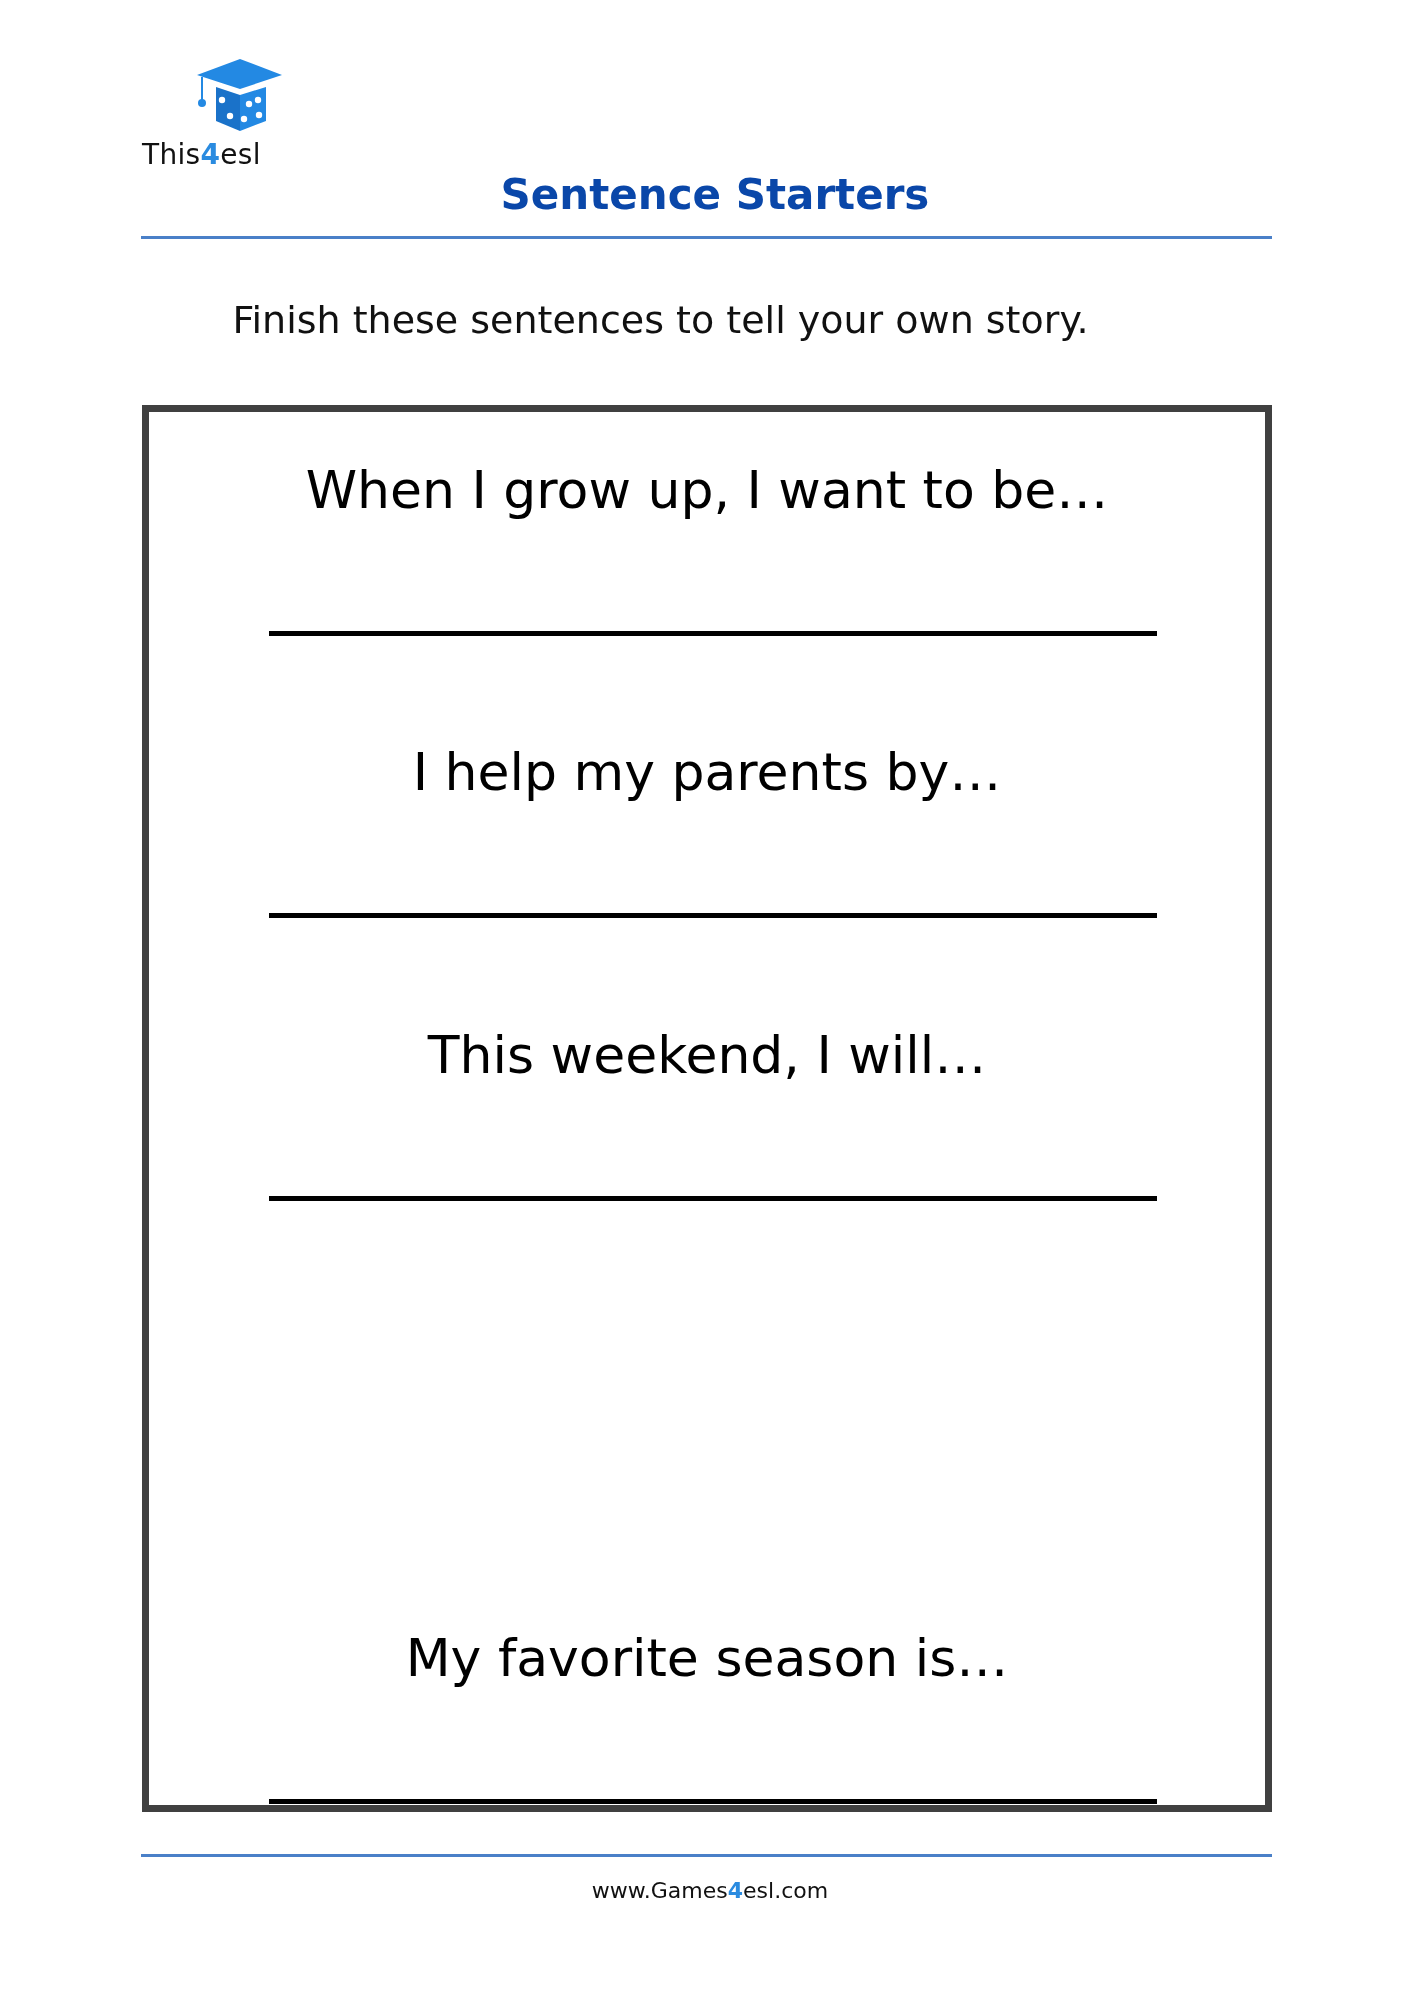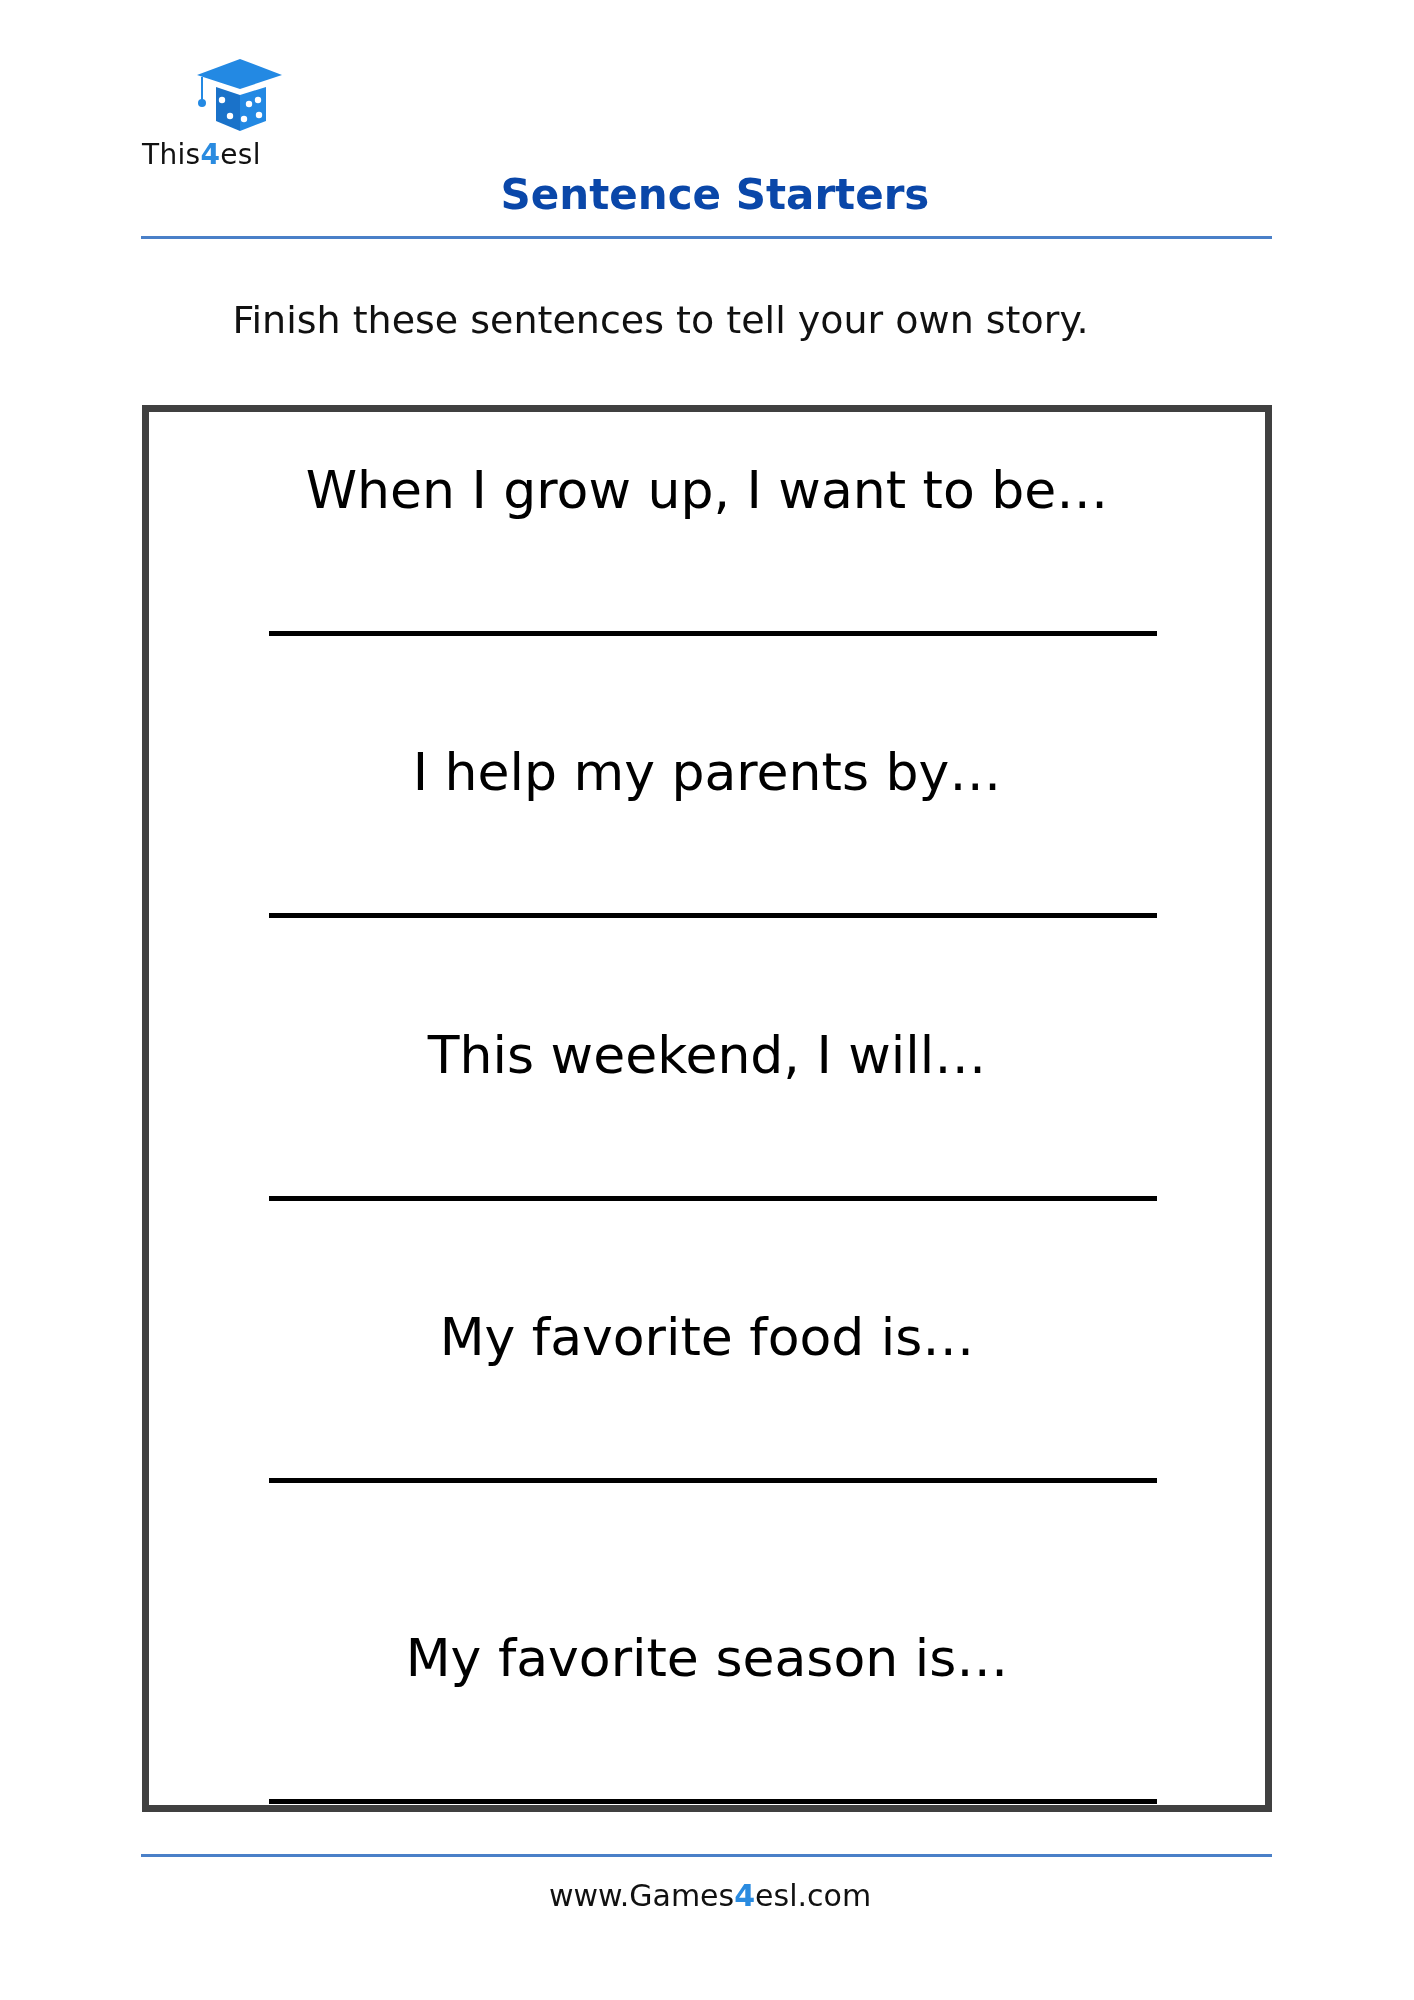--- a/index.html
+++ b/index.html
@@ -114,21 +114,21 @@
       border: none;
     }
 
     .footer-url {
       position: absolute;
       left: 0;
       width: 1414px;
       top: 1878px;
       text-align: center;
       font-family: "DejaVu Sans", sans-serif;
-      font-size: 30px;
+      font-size: 22px;
       color: #111111;
       padding-left: 6px;
       box-sizing: border-box;
     }
   </style>
 </head>
 <body>
 
 <div class="logo">
   <svg class="logo-icon" viewBox="0 0 92 76" xmlns="http://www.w3.org/2000/svg">
@@ -162,24 +162,20 @@
     <div class="answer-line"></div>
   </div>
   <div class="prompt-row" style="top:282px;">
     <div class="prompt-text">I help my parents by…</div>
     <div class="answer-line"></div>
   </div>
   <div class="prompt-row" style="top:565px;">
     <div class="prompt-text">This weekend, I will…</div>
     <div class="answer-line"></div>
   </div>
-  <div class="prompt-row" style="top:847px;">
-    <div class="prompt-text">My favorite food is…</div>
-    <div class="answer-line"></div>
-  </div>
   <div class="prompt-row" style="top:1168px;">
     <div class="prompt-text">My favorite season is…</div>
     <div class="answer-line"></div>
   </div>
 </div>
 
 <div class="rule bottom"></div>
 <div class="footer-url"><span>www.Games</span><span class="accent-4">4</span><span>esl.com</span></div>
 
 </body></html>

